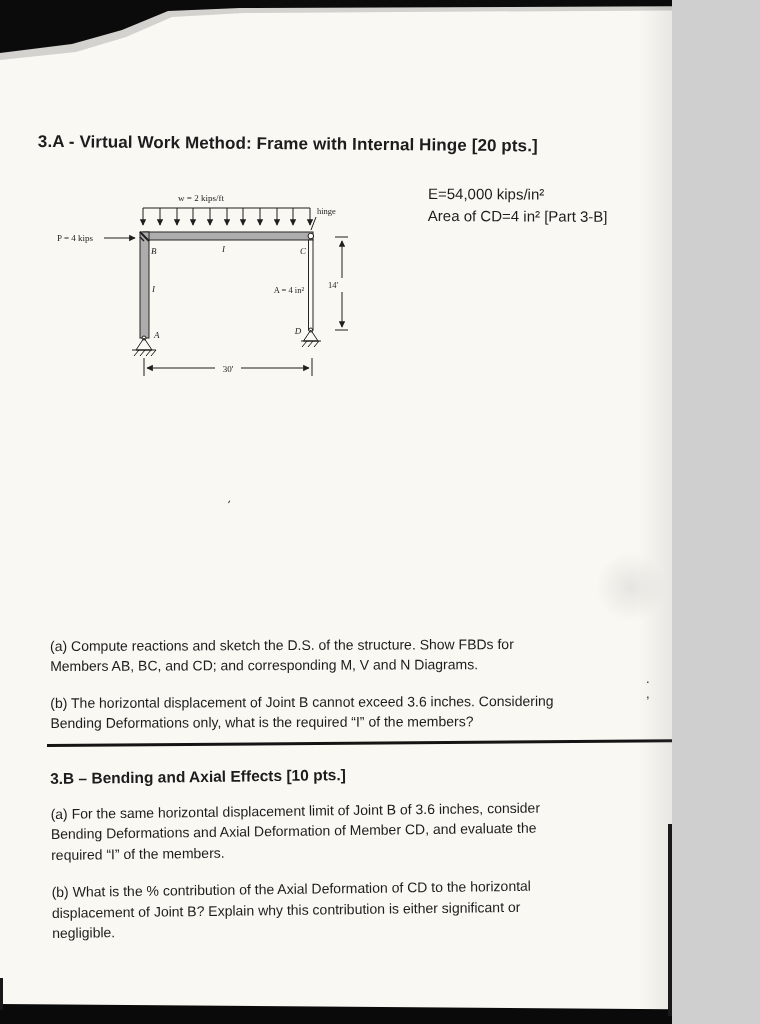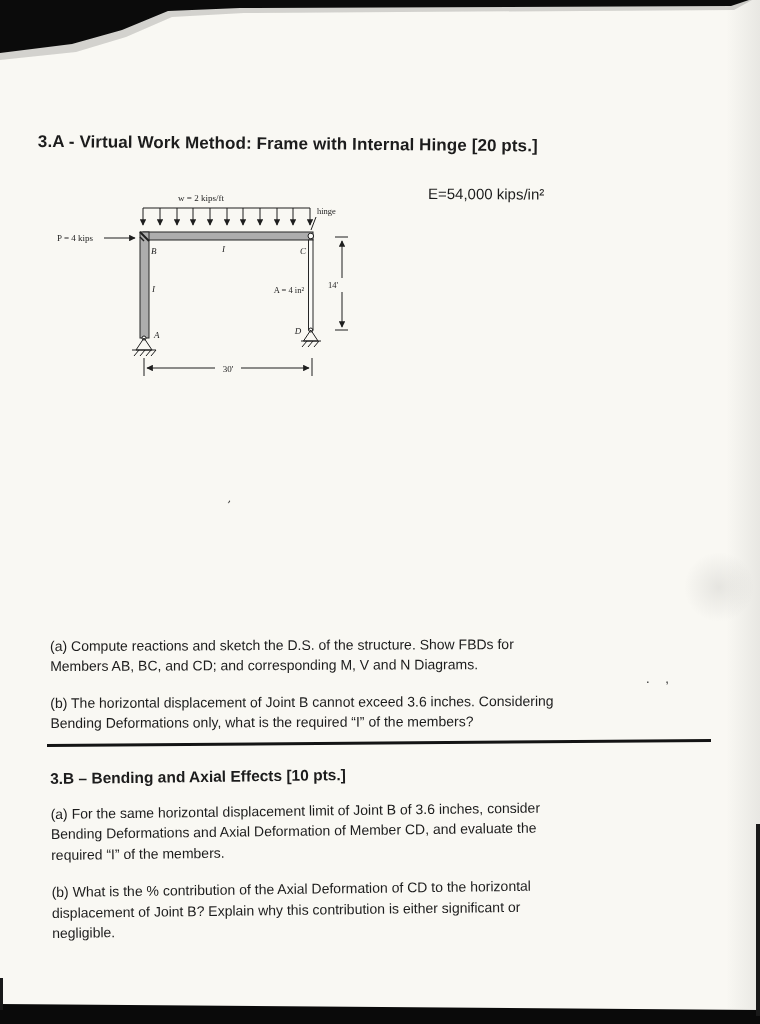--- a/index.html
+++ b/index.html
@@ -1,18 +1,18 @@
 <!DOCTYPE html>
 <html><head>
 <meta charset="utf-8">
 <style>
   * { margin:0; padding:0; box-sizing:border-box; }
   html,body { background:#cfcfcf; }
   .page {
-    position:relative; width:760px; height:1024px; overflow:hidden;
+    position:relative; width:672px; height:1024px; overflow:hidden;
     background:#f9f8f3;
     font-family:"Liberation Sans", sans-serif; color:#1c1c1c;
   }
   
   .scan-top-shade {
     position:absolute; top:0; left:0; width:760px; height:62px; background:rgba(40,40,40,0.18);
     clip-path:polygon(0 0, 752px 0, 734px 10px, 244px 13px, 172px 17px, 126px 37px, 76px 52px, 0 60px);
   }
   .scan-top {
     position:absolute; top:0; left:0; width:760px; height:56px; background:#0b0b0b;
@@ -68,20 +68,21 @@
 </style>
 </head>
 <body>
 
 <div class="page">
 
   <div class="title-a">3.A - Virtual Work Method: Frame with Internal Hinge [20 pts.]</div>
 
   <div class="given">
     <div class="line">E=54,000 kips/in²</div>
+    <div class="line">Area of CD=4 in² [Part 3-B]</div>
   </div>
 
   <svg class="frame-diagram" width="310" height="210" viewBox="0 0 310 210">
     <defs>
       <marker id="arr" viewBox="0 0 10 10" refX="9" refY="5" markerWidth="6.5" markerHeight="6.5" orient="auto">
         <path d="M0,0 L10,5 L0,10 z" fill="#1f1f1f"></path>
       </marker>
     </defs>
 
     <g>

